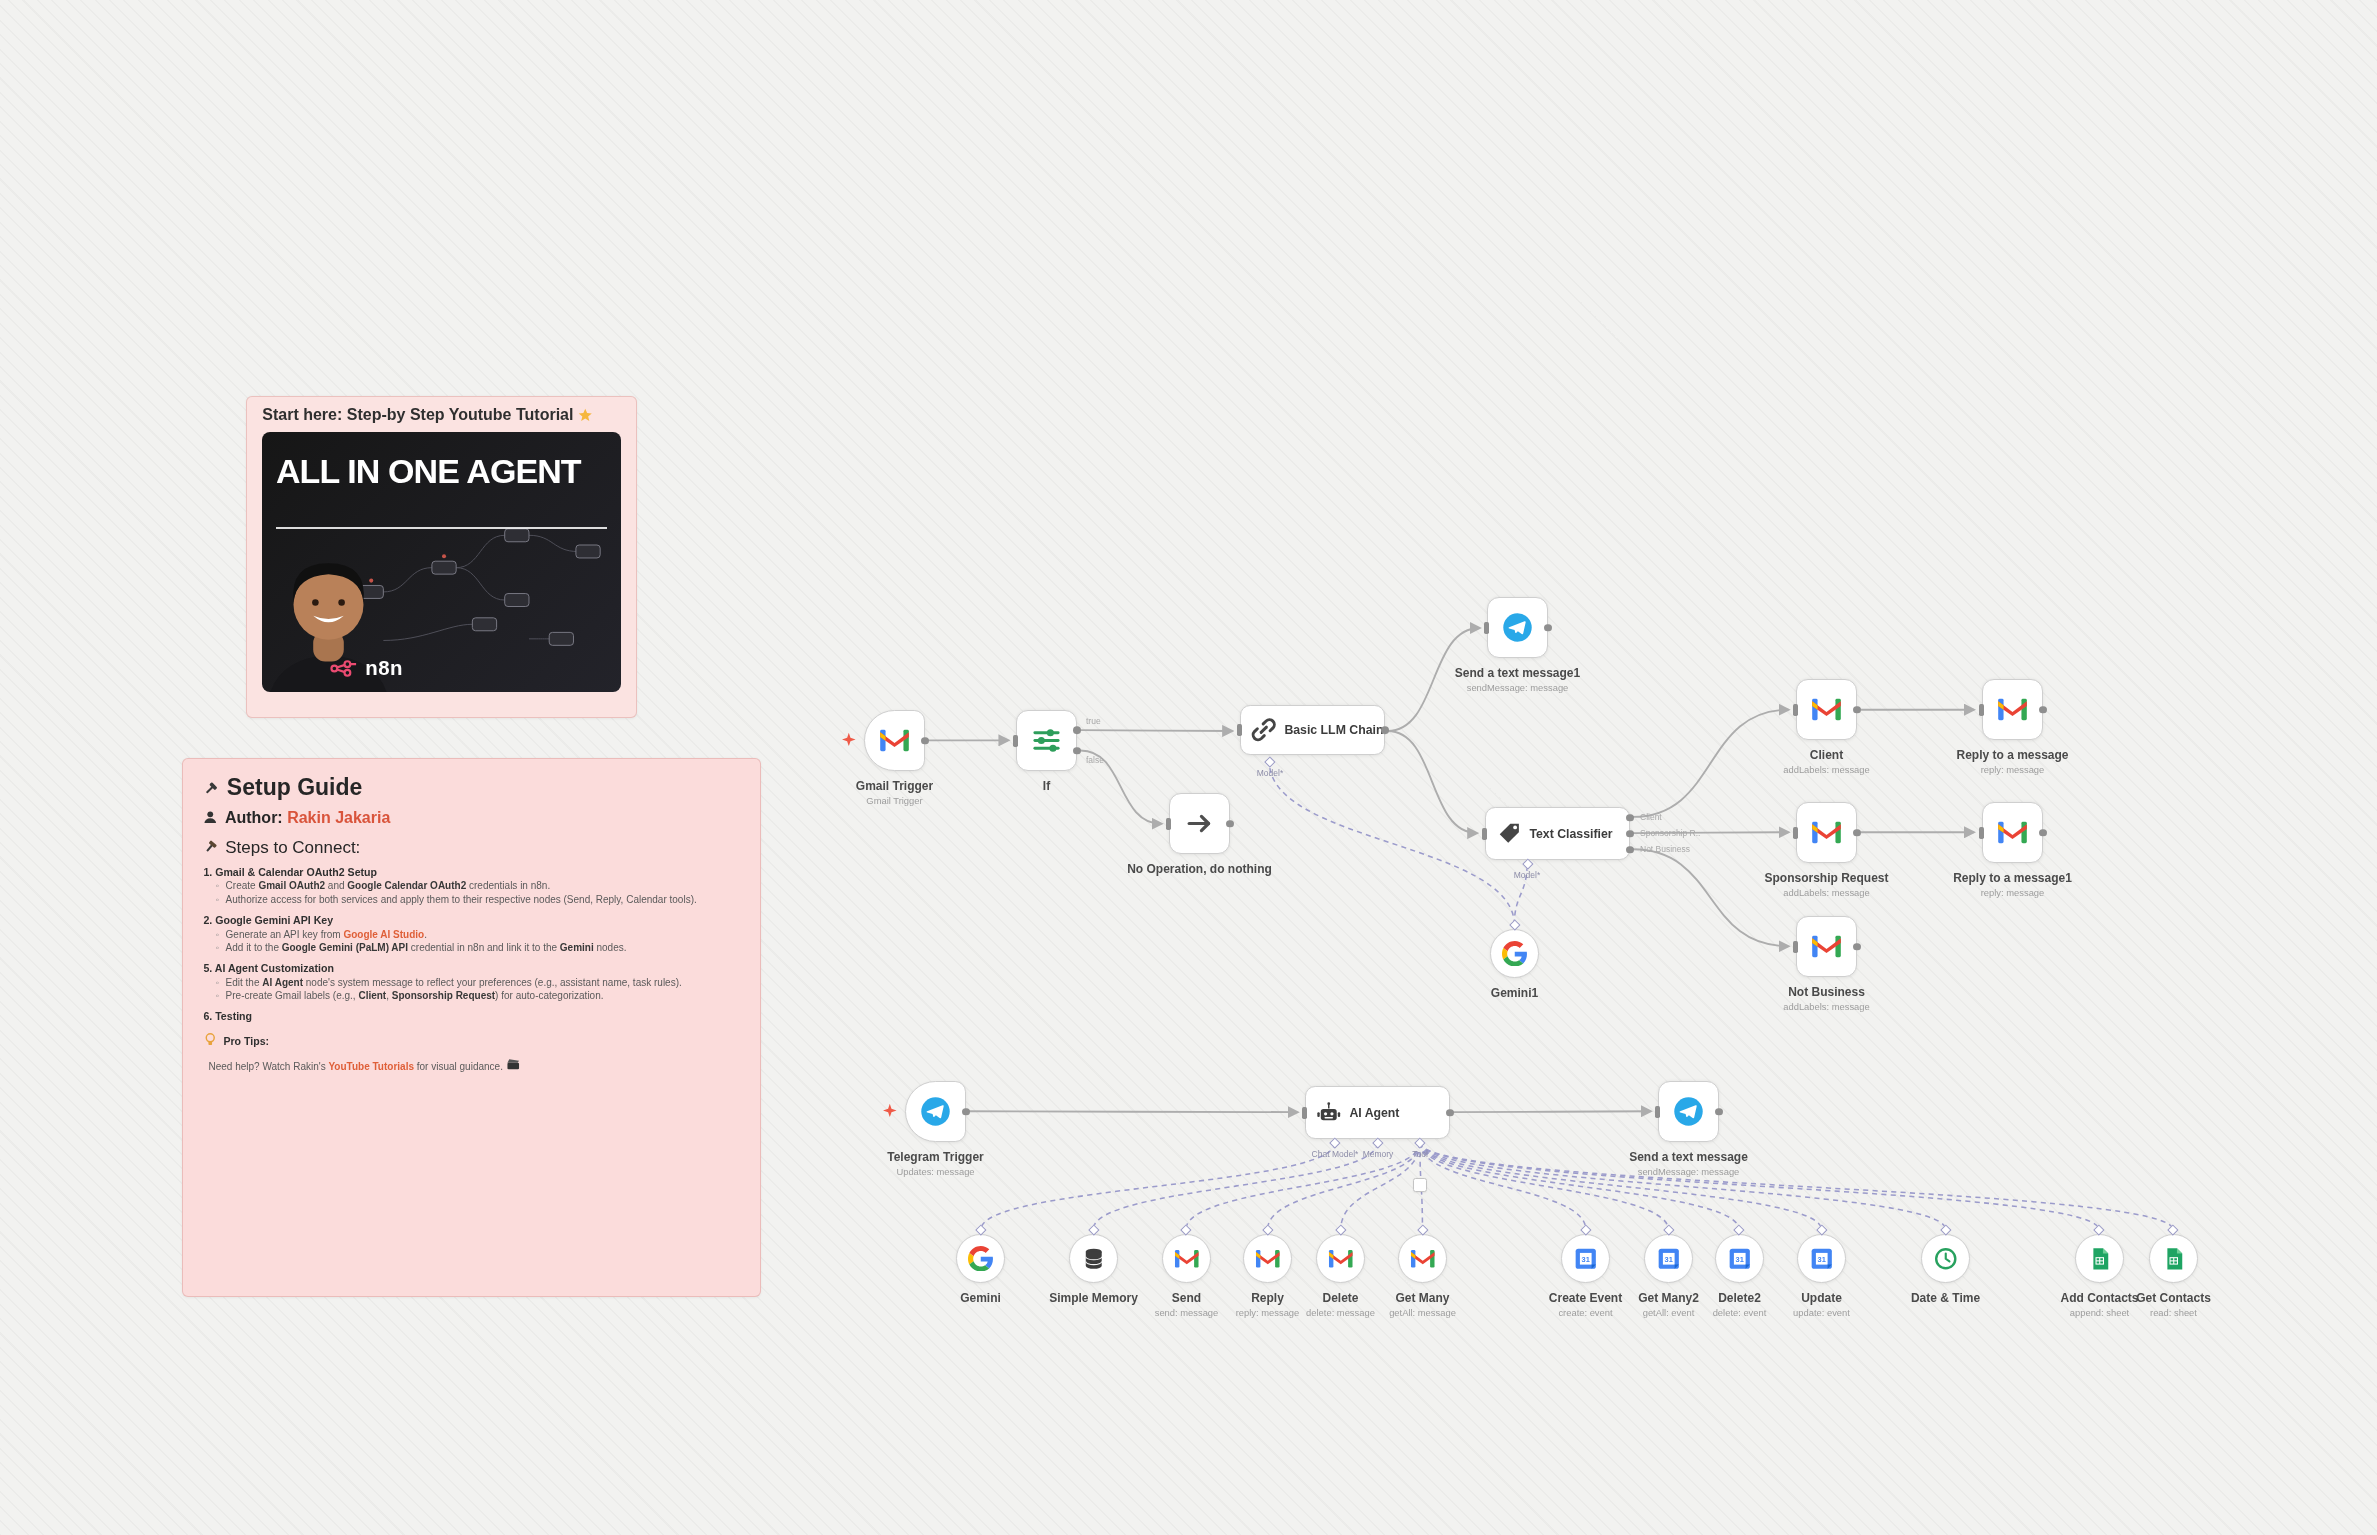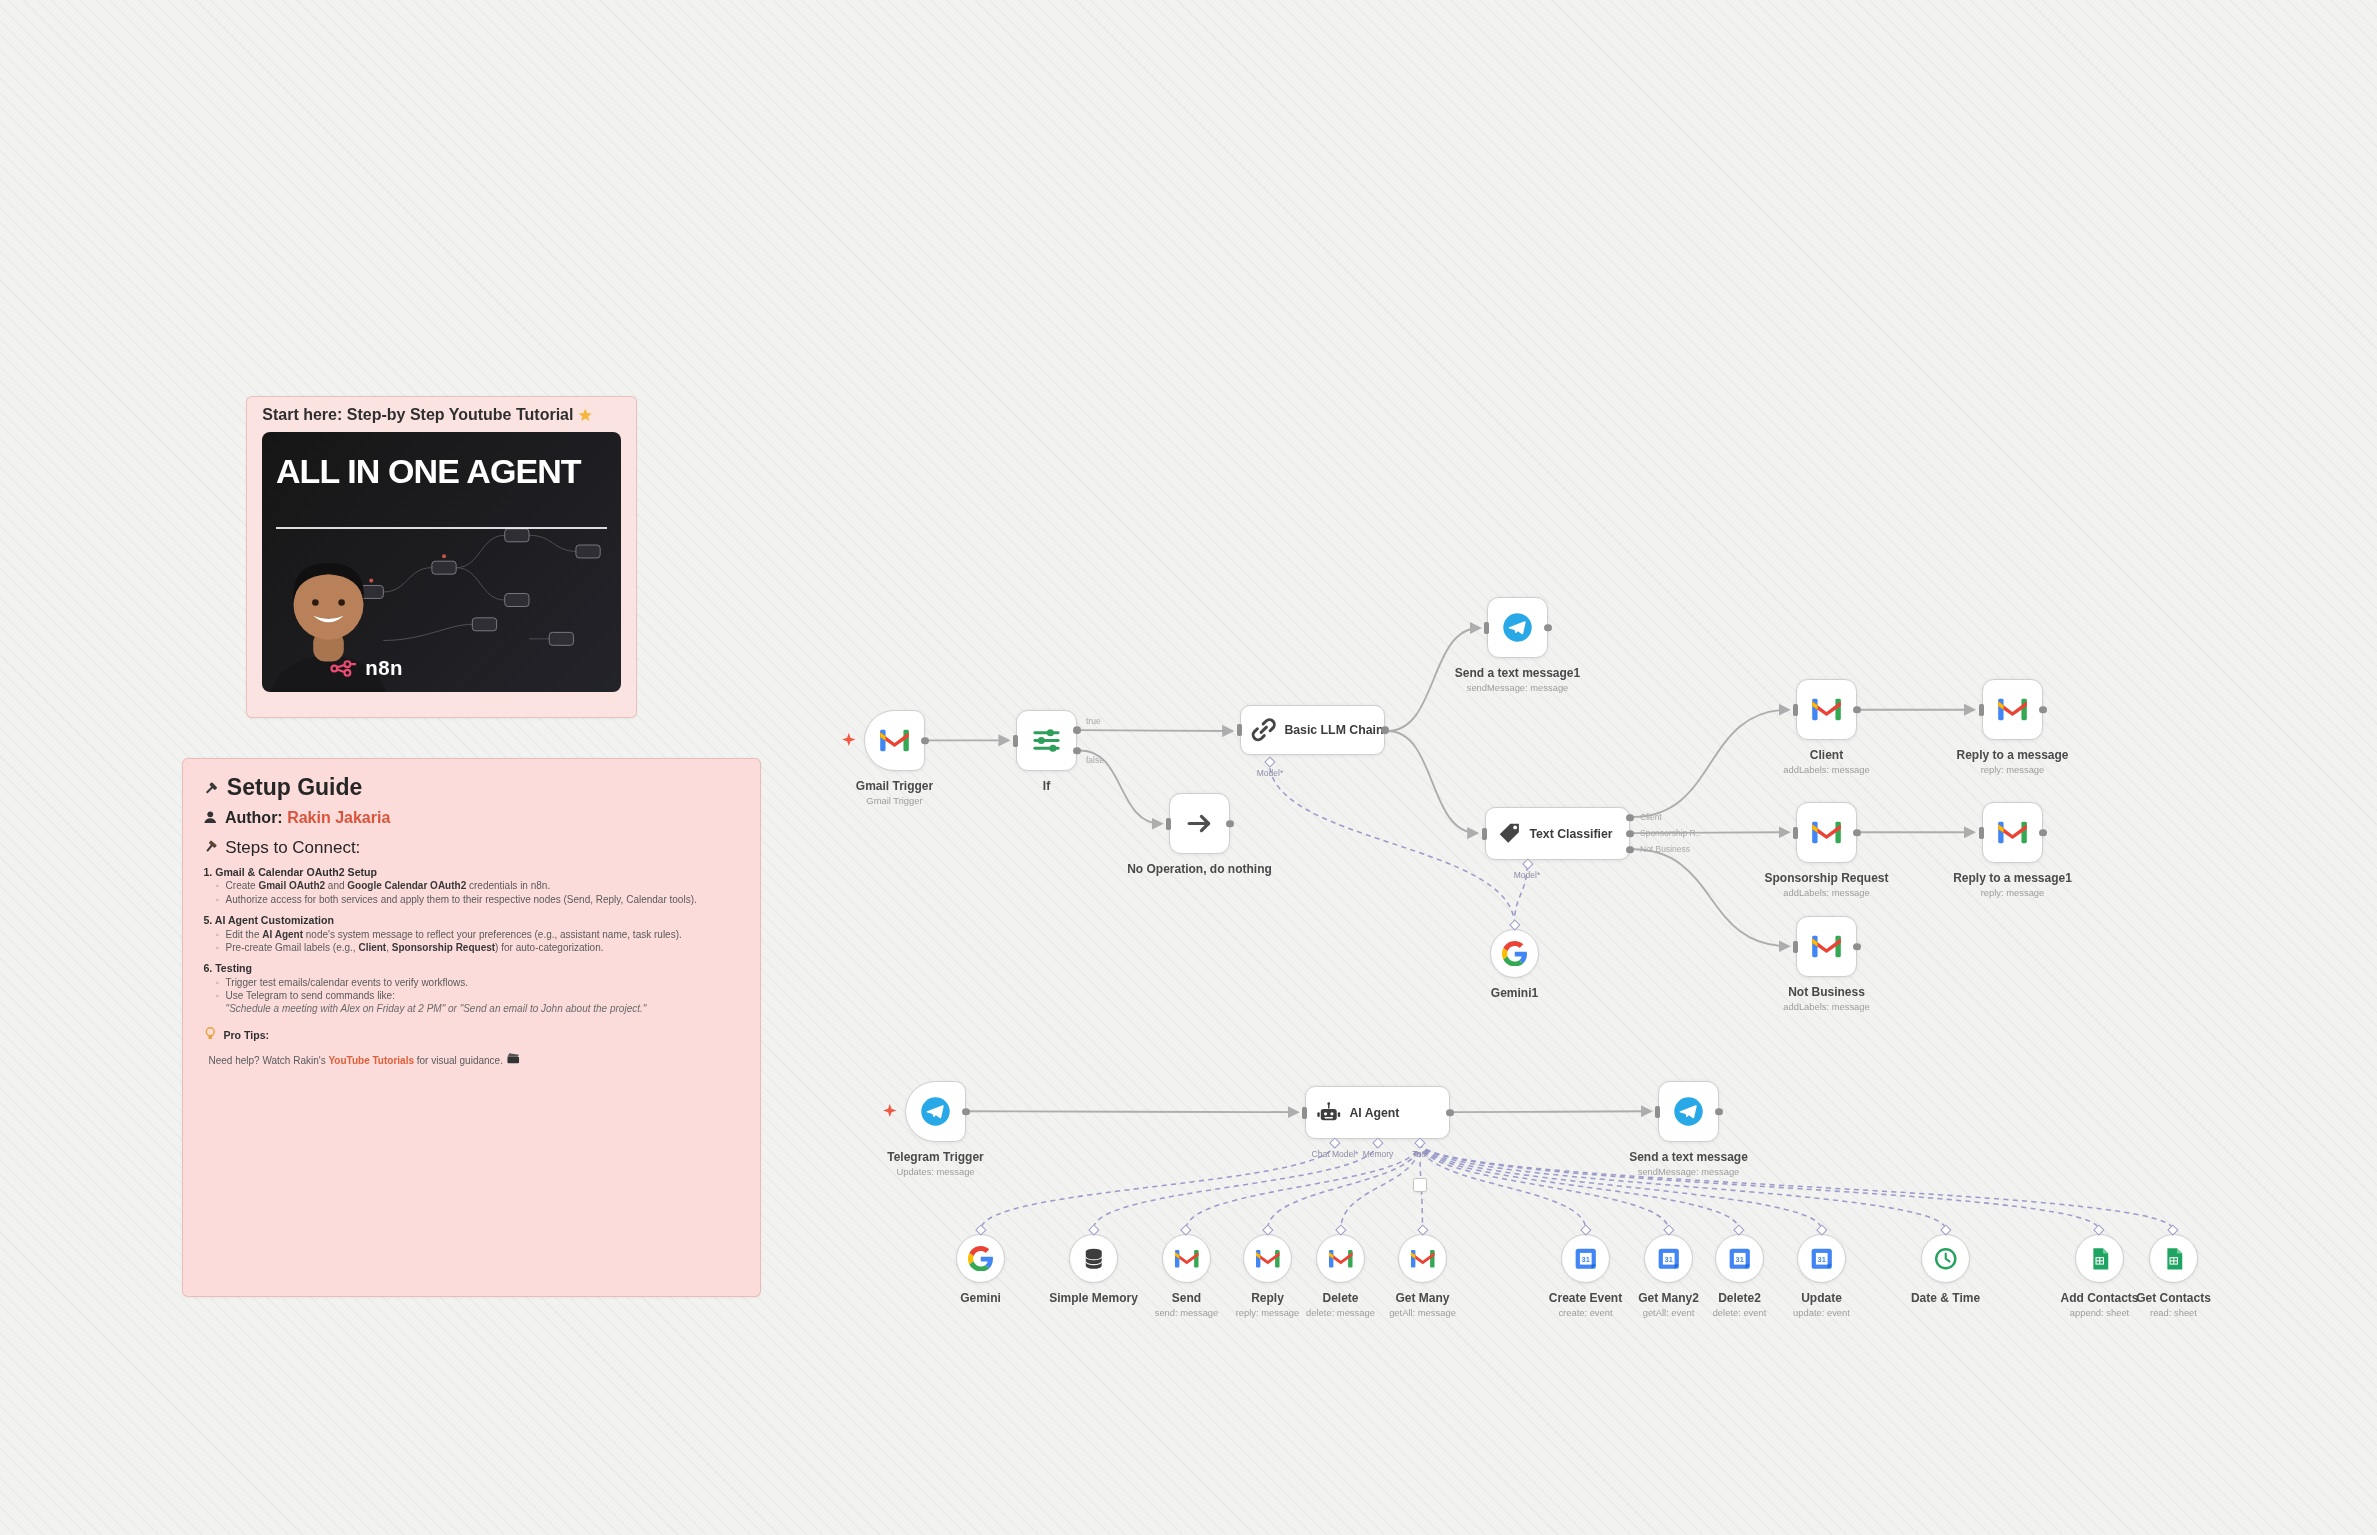--- a/index.html
+++ b/index.html
@@ -690,33 +690,35 @@
         </svg> Steps to Connect:</h2>
     <div id="steps">
         <div class="step">
           <div class="step-title">1. Gmail &amp; Calendar OAuth2 Setup</div>
           <ul class="step-items">
             <li>Create <b>Gmail OAuth2</b> and <b>Google Calendar OAuth2</b> credentials in n8n.</li>
             <li>Authorize access for both services and apply them to their respective nodes (Send, Reply, Calendar tools).</li>
           </ul>
         </div>
         <div class="step">
+          <div class="step-title">2. Google Gemini API Key</div>
+          <ul class="step-items">
+            <li>Generate an API key from <span class="hl">Google AI Studio</span>.</li>
+            <li>Add it to the <b>Google Gemini (PaLM) API</b> credential in n8n and link it to the <b>Gemini</b> nodes.</li>
+          </ul>
+        </div>
+        <div class="step">
           <div class="step-title">5. AI Agent Customization</div>
           <ul class="step-items">
             <li>Edit the <b>AI Agent</b> node's system message to reflect your preferences (e.g., assistant name, task rules).</li>
             <li>Pre-create Gmail labels (e.g., <b>Client</b>, <b>Sponsorship Request</b>) for auto-categorization.</li>
           </ul>
         </div>
         <div class="step">
           <div class="step-title">6. Testing</div>
-          <ul class="step-items">
-            <li>Trigger test emails/calendar events to verify workflows.</li>
-            <li>Use Telegram to send commands like:</li>
-            <li class="noBullet"><i>"Schedule a meeting with Alex on Friday at 2 PM" or "Send an email to John about the project."</i></li>
-          </ul>
         </div>
       </div>
     <div class="sg-protips">
       <div class="pt-head"><svg class="emj" width="14.5" height="14.5" viewBox="0 0 20 20">
             <circle cx="10" cy="8" r="5.5" fill="none" stroke="#E8A33D" stroke-width="2"></circle>
             <rect x="7.5" y="13.6" width="5" height="4.4" rx="1" fill="#E8A33D"></rect>
           </svg> Pro Tips:</div>
     </div>
     <p class="sg-help" id="help-line">Need help? Watch Rakin's <span class="hl">YouTube Tutorials</span> for visual guidance. <svg class="emj" width="14.5" height="14.5" viewBox="0 0 20 20">
           <rect x="2" y="8" width="16" height="9" rx="1.5" fill="#333"></rect>

